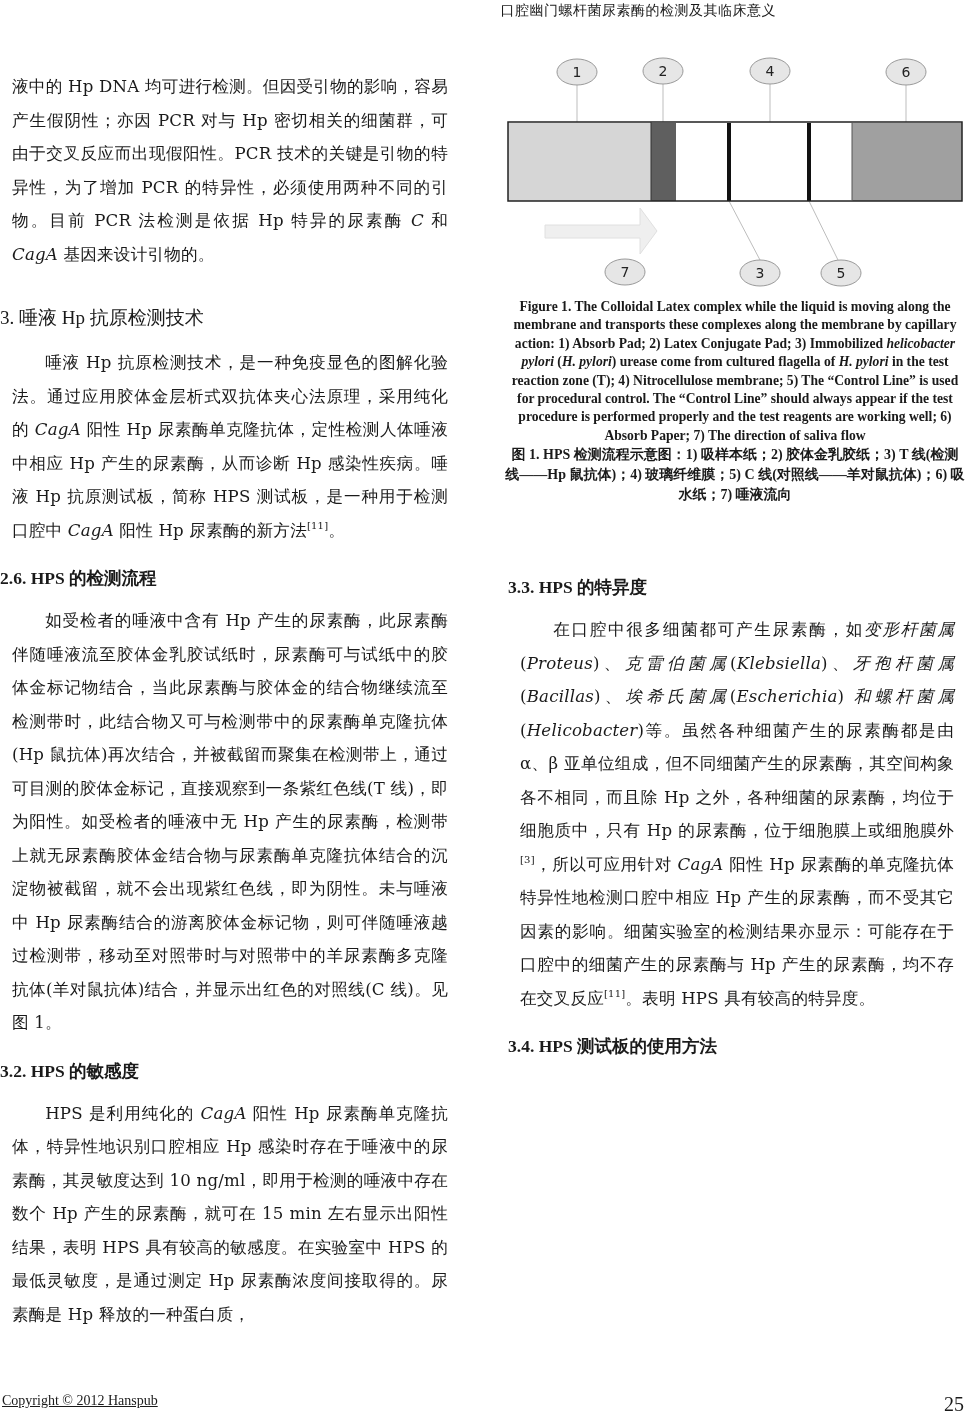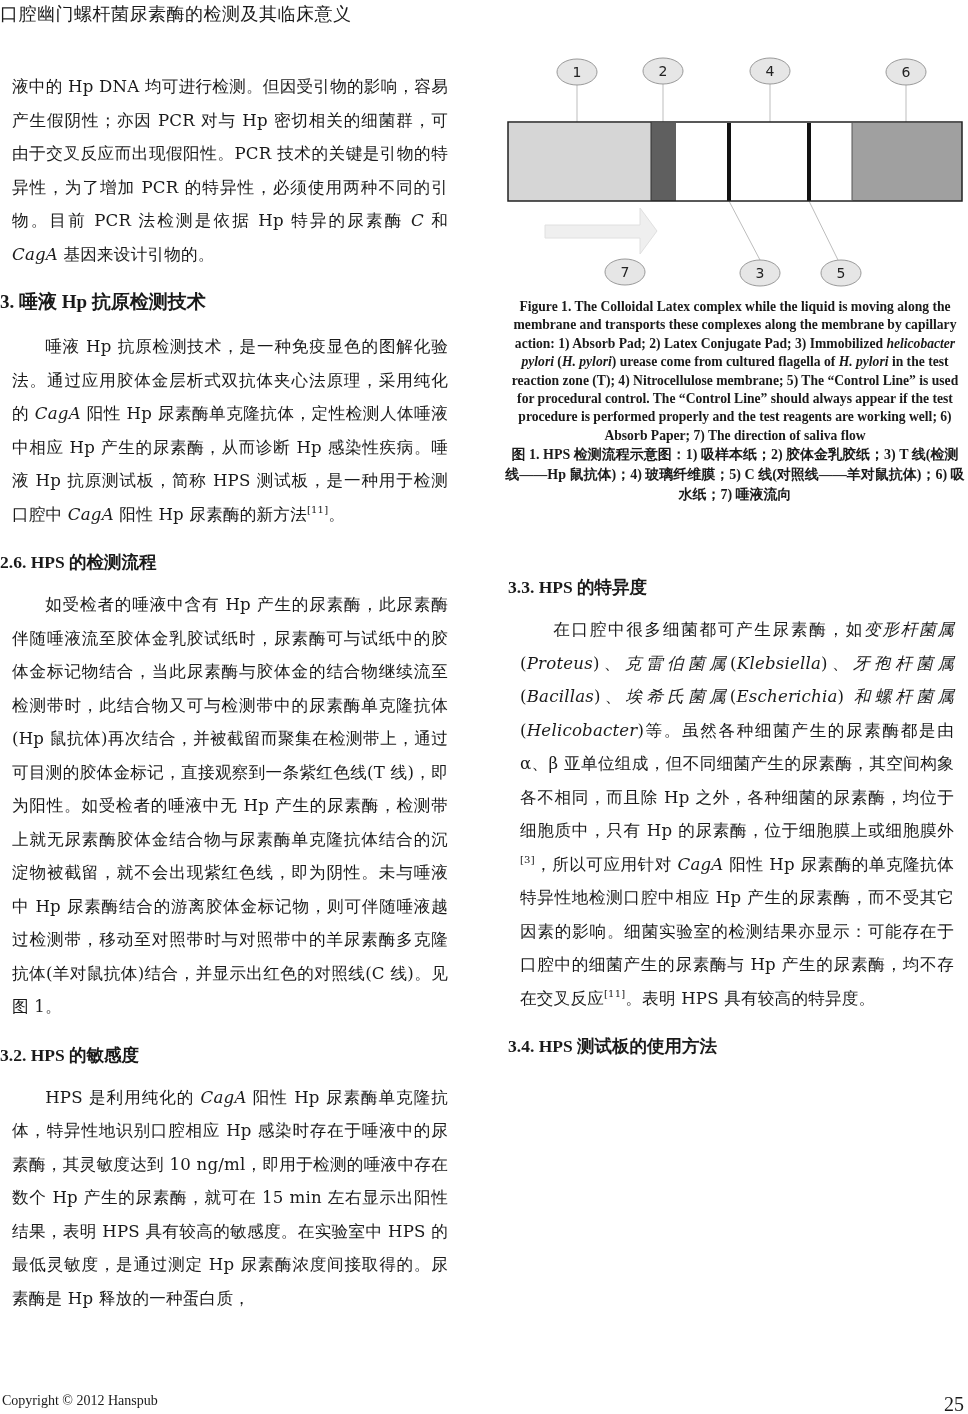--- a/index.html
+++ b/index.html
@@ -2,42 +2,42 @@
 <html><head>
 <meta charset="utf-8">
 <style>
   html, body { margin: 0; padding: 0; background: #ffffff; }
   body {
     width: 968px; height: 1414px; position: relative; overflow: hidden;
     font-family: "DejaVu Serif", "Liberation Serif", serif;
     color: #1a1a1a;
   }
   .running-head {
-    position: absolute; top: 2px; left: 0; width: 776px; text-align: left;
-    font-size: 18px; letter-spacing: 0.5px;
+    position: absolute; top: 2px; left: 0; width: 776px; text-align: right;
+    font-size: 14px; letter-spacing: 0.5px;
   }
   .col { position: absolute; top: 58px; }
   .col-left { left: 0; width: 460px; }
   .col-right { left: 508px; width: 458px; }
   p.body {
     margin: 12px; font-size: 16.6px; line-height: 33.5px; text-align: justify;
     text-align-last: auto; letter-spacing: 0.2px;
   }
   p.indent { text-indent: 2em; }
-  .h2 { font-family: "Liberation Serif", serif; font-weight: bold; font-size: 19px; margin: 17px 0 14px 0; line-height: 28px; }
+  .h2 { font-family: "Liberation Serif", serif; font-weight: normal; font-size: 19px; margin: 33px 0 14px 0; line-height: 28px; }
   .h3 { font-family: "Liberation Serif", serif; font-weight: bold; font-size: 17.5px; margin: 17px 0 10px 0; line-height: 28px; }
   i { font-style: italic; }
   sup { font-size: 10px; line-height: 0; }
   .figure { position: absolute; left: 495px; top: 50px; width: 473px; height: 245px; }
   .fig-caption {
     position: absolute; left: 505px; top: 298px; width: 460px; text-align: center;
     font-family: "Liberation Serif", serif; font-weight: bold; font-size: 13.6px; line-height: 18.4px;
   }
   .fig-caption .zh { font-size: 14px; line-height: 20px; }
-  .footer-left { position: absolute; left: 2px; top: 1393px; font-size: 14px; font-family: "Liberation Serif", serif; }
+  .footer-left { position: absolute; left: 2px; top: 1393px; font-size: 14px; font-family: "Liberation Serif", serif; text-decoration: underline; }
   .footer-right { position: absolute; right: 4px; top: 1393px; font-size: 20px; font-family: "Liberation Serif", serif; }
 </style>
 </head>
 <body>
 
 <div class="running-head">口腔幽门螺杆菌尿素酶的检测及其临床意义</div>
 
 <div class="col col-left">
   <p class="body"><span>液中的 Hp DNA 均可进行检测。但因受引物的影响，容易产生假阴性；亦因 PCR 对与 Hp 密切相关的细菌群，可由于交叉反应而出现假阳性。PCR 技术的关键是引物的特异性，为了增加 PCR 的特异性，必须使用两种不同的引物。目前 PCR 法检测是依据 Hp 特异的尿素酶 </span><i>C</i><span> 和 </span><i>CagA</i><span> 基因来设计引物的。</span></p>
 

